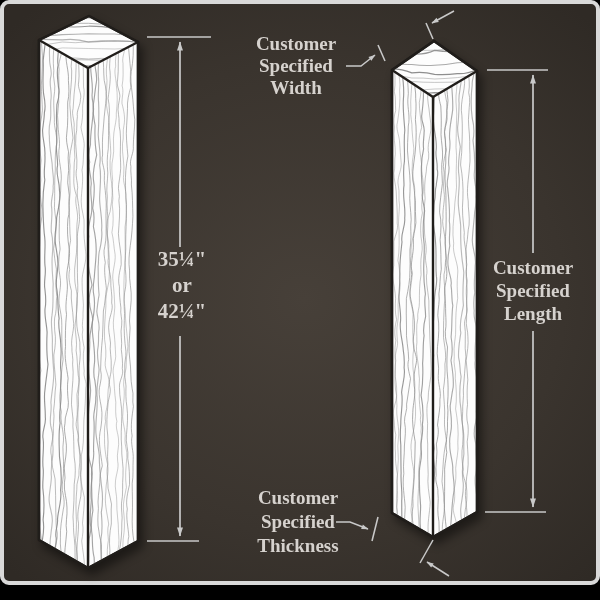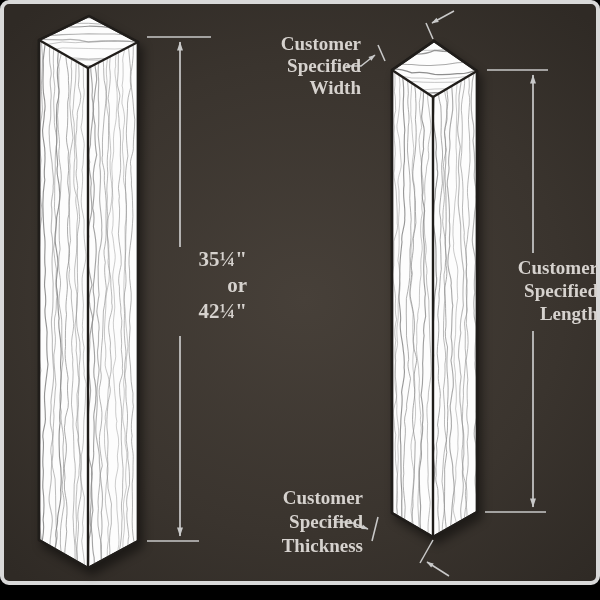--- a/index.html
+++ b/index.html
@@ -17,21 +17,21 @@
   }
   svg#scene{position:absolute;left:0;top:0;z-index:2;}
   .post{filter:drop-shadow(4px 6px 5px rgba(0,0,0,0.45));}
   .body{fill:var(--wood-fill,#fdfdfd);stroke:var(--outline,#201d1a);stroke-width:2.4;stroke-linejoin:round;}
   .edge{fill:none;stroke:var(--outline,#201d1a);stroke-width:2.4;stroke-linejoin:round;stroke-linecap:round;}
   .grain path{stroke:var(--wood-line,#8d8d8d);}
   .dim line,.dim polyline{stroke:var(--dim,#c9c9c9);fill:none;stroke-width:1.7;}
   .dim.thin line,.dim.thin polyline{stroke-width:1.5;}
   .arrfill{fill:var(--dim,#c9c9c9);}
   .lbl{
-    position:absolute;z-index:3;text-align:right;white-space:pre-line;
+    position:absolute;z-index:3;text-align:center;white-space:pre-line;
     color:var(--text,#d6d2ce);font-weight:bold;font-size:19px;line-height:22px;
   }
   #lbl-width{left:231px;top:33px;width:130px;}
   #lbl-fixed{left:117px;top:246px;width:130px;font-size:21px;line-height:26px;}
   #lbl-length{left:468px;top:256px;width:130px;line-height:23px;}
   #lbl-thickness{left:233px;top:486px;width:130px;line-height:24px;}
   .footer-bar{position:absolute;left:0;top:585px;width:600px;height:15px;background:var(--footer,#000);z-index:0;}
 </style>
 </head>
 <body>

